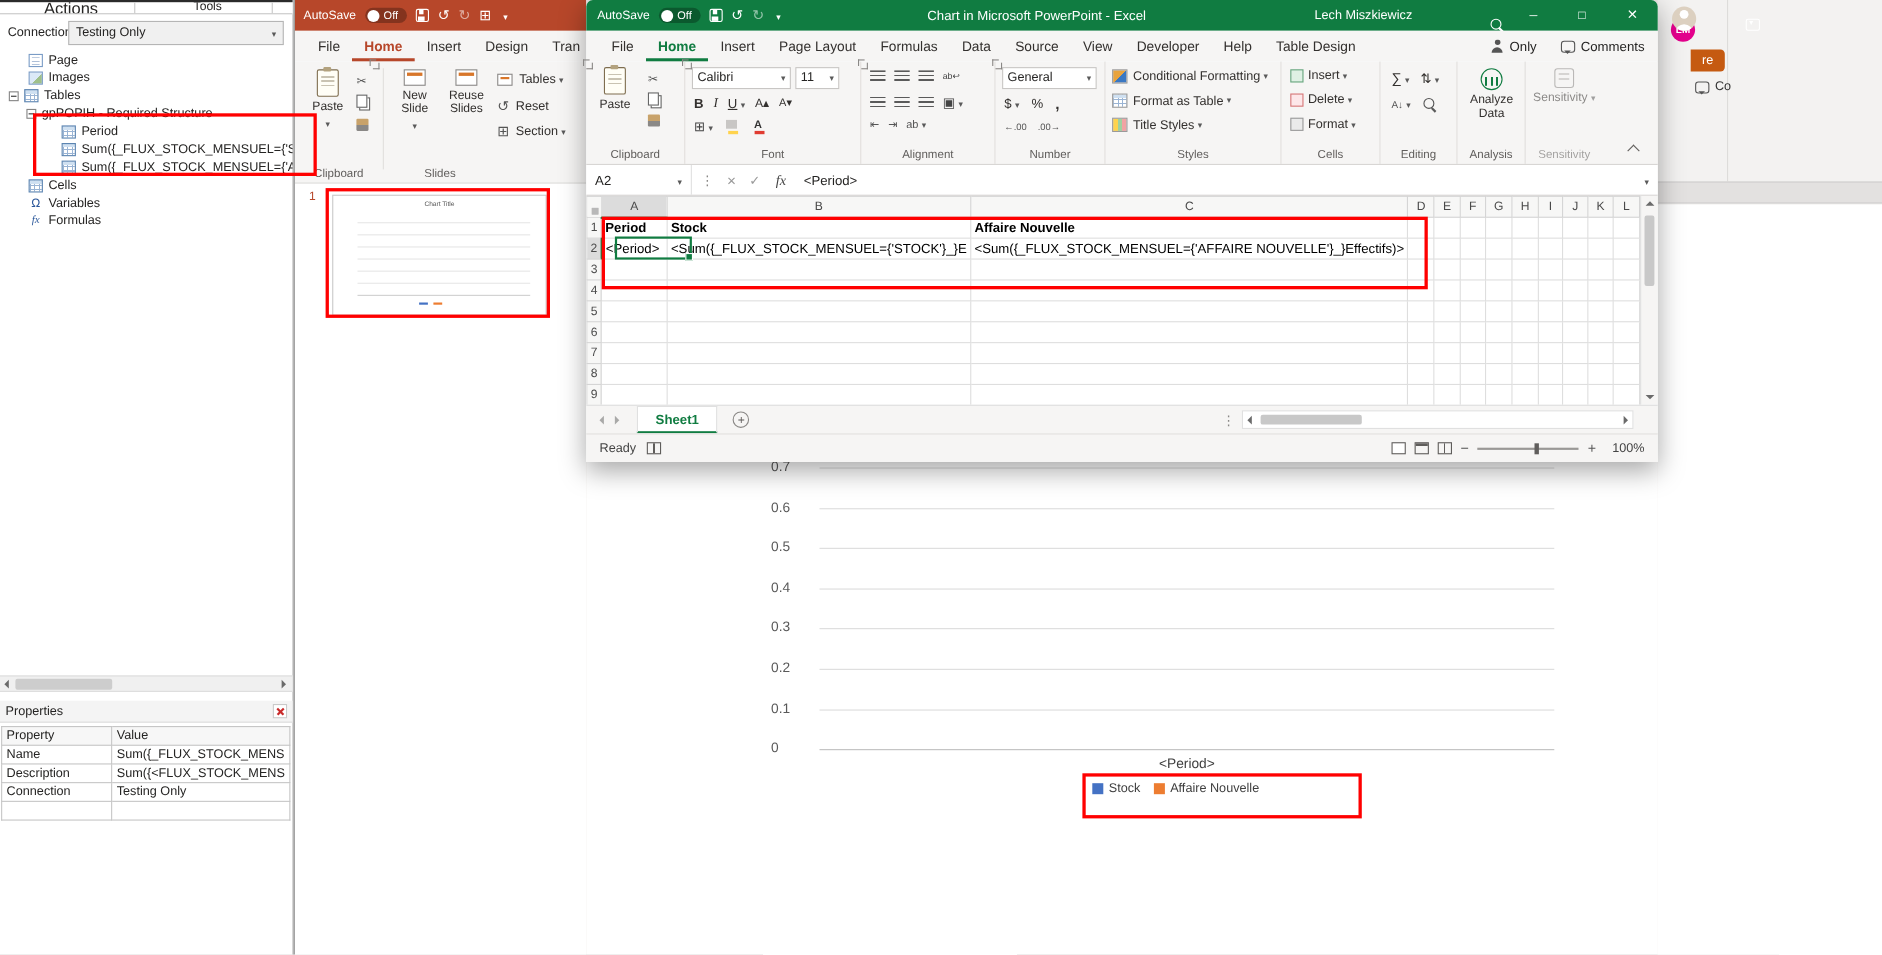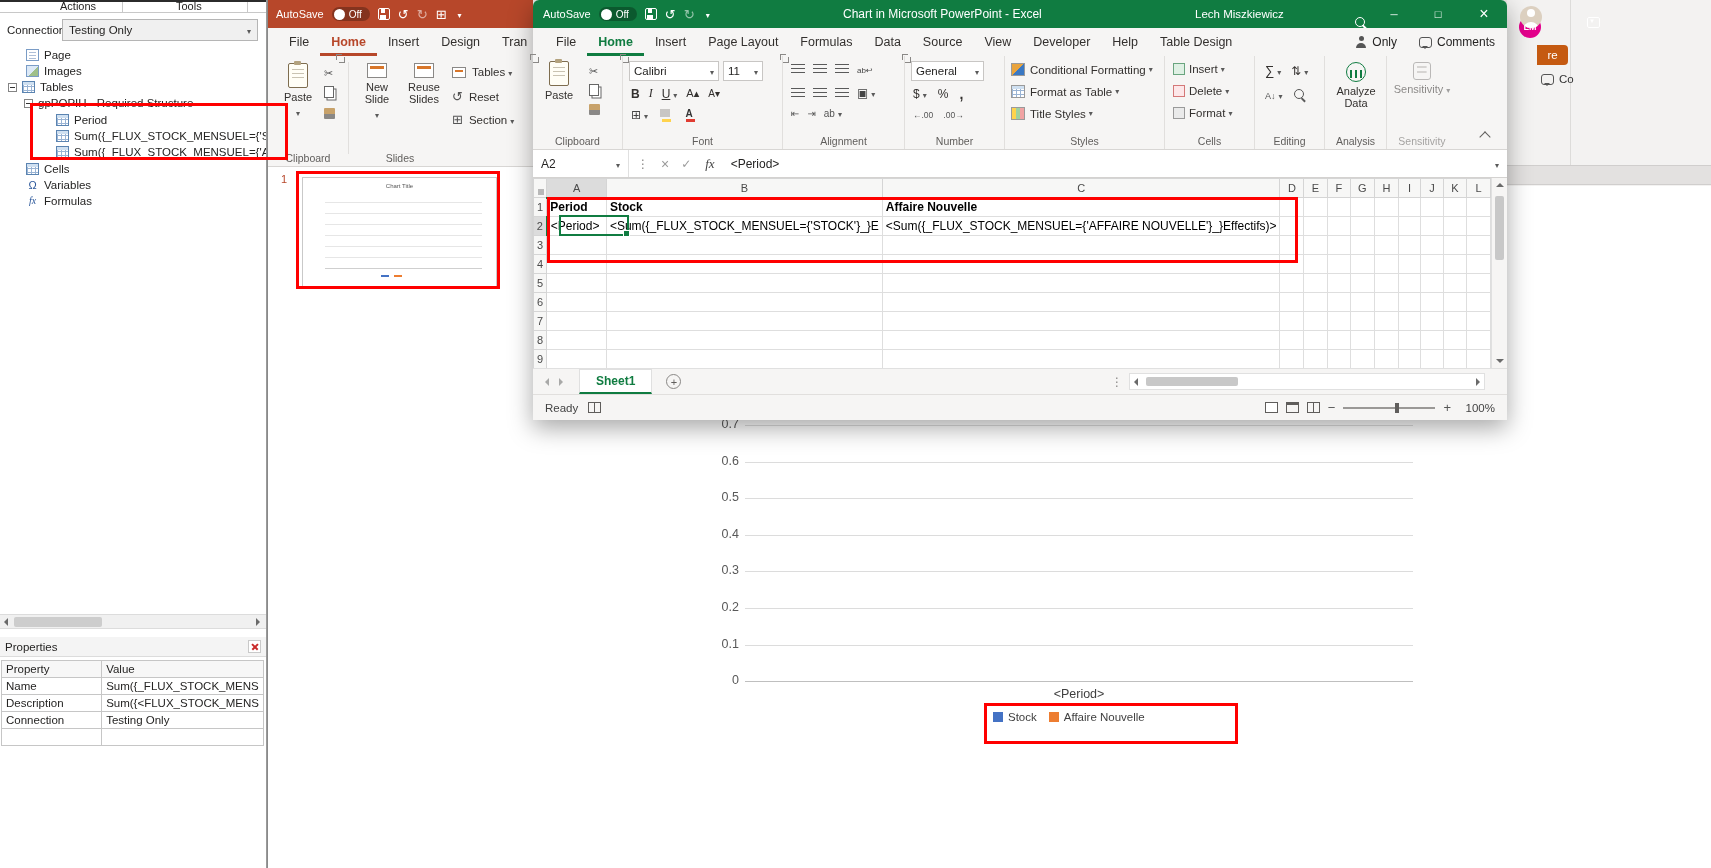--- a/index.html
+++ b/index.html
@@ -144,21 +144,21 @@
 #gridtbl td.b{font-weight:bold}
 #gridtbl td.ovf{overflow:visible}
 .nowrap{white-space:nowrap;position:relative;z-index:3}
 .corner{position:relative}
 .corner::after{content:"";position:absolute;right:2px;bottom:2px;border:6px solid transparent;border-right-color:#b8b8b8;border-bottom-color:#b8b8b8;width:0;height:0;border-top:none;border-left:none}
 .selbox{position:absolute;border:2px solid #107c41;z-index:4;pointer-events:none}
 .selbox::after{content:"";position:absolute;right:-3px;bottom:-3px;width:5px;height:5px;background:#107c41;border:1px solid #fff}
 
 .annot{position:absolute;border:3px solid #ff0000;z-index:70;pointer-events:none;background:transparent}
 .gline{position:absolute;height:1px;background:#dcdcdc}
-.ytick{position:absolute;width:38px;text-align:right;font-size:12.5px;color:#595959}
+.ytick{position:absolute;width:38px;text-align:left;font-size:12.5px;color:#595959}
 </style>
 </head>
 <body>
 
 <div id="screen" data-name="screen">
 
   <div class="abs" data-name="slide-canvas" style="left:533px;top:185px;width:1178px;height:683px;background:#fff;z-index:1">
     <div class="abs" data-name="chart-area" style="left:0;top:0;width:100%;height:100%">
 
       <div class="gline" data-name="chart-gridline" style="left:212px;top:240px;width:668px"></div>
@@ -283,21 +283,21 @@
         <div class="abs flex" data-name="thumbnail-legend" style="left:78px;top:97px;gap:5px">
           <span style="width:8px;height:2px;background:#4472c4;display:inline-block"></span>
           <span style="width:8px;height:2px;background:#ed7d31;display:inline-block"></span>
         </div>
       </div>
     </div>
   </div>
 
   <div class="abs" data-name="addin-panel" style="left:0;top:0;width:267px;height:868px;background:#fff;border-right:1px solid #9a9a9a;z-index:20">
     <div class="abs" data-name="addin-menubar" style="left:0;top:0;width:100%;height:13px;background:#fff;border-top:2px solid #2b2b2b;border-bottom:1px solid #c8c8c8;overflow:hidden">
-      <span class="abs" data-name="menu-actions" style="left:60px;top:-2px;font-size:11px">Actions</span>
+      <span class="abs" data-name="menu-actions" style="left:40px;top:-2px;font-size:15px">Actions</span>
       <span class="abs" data-name="menu-tools" style="left:176px;top:-2px;font-size:11px">Tools</span>
       <span class="abs" data-name="menubar-divider" style="left:122px;top:0;width:1px;height:13px;background:#c8c8c8"></span>
       <span class="abs" data-name="menubar-divider" style="left:247px;top:0;width:1px;height:13px;background:#c8c8c8"></span>
     </div>
     <span class="abs" data-name="connection-label" style="left:7px;top:24px;font-size:11.5px">Connection</span>
     <div class="abs flex" data-name="connection-dropdown" style="left:62px;top:19px;width:196px;height:22px;background:#f0f0f0;border:1px solid #b5b5b5;padding:0 6px">
       <span style="flex:1;font-size:11.5px">Testing Only</span>
       <span class="ddonly" data-name="chevron-down-icon"></span>
     </div>
 
@@ -480,21 +480,21 @@
         <div class="rrow" style="left:8px;top:52px;gap:8px">
           <span data-name="decrease-indent-icon" style="font-size:10px;color:#555">⇤</span>
           <span data-name="increase-indent-icon" style="font-size:10px;color:#555">⇥</span>
           <span class="dd" data-name="orientation-icon" style="font-size:10px;color:#555">ab</span>
         </div>
         <div class="grplabel" data-name="alignment-group-label">Alignment</div>
         <span class="abs lnch" data-name="alignment-dialog-launcher" style="right:3px;bottom:4px"></span>
       </div>
 
       <div class="grp" data-name="number-group" style="left:372px;width:100px">
-        <div class="abs combo" data-name="number-format-combo" style="left:6px;top:5px;width:73px">
+        <div class="abs combo" data-name="number-format-combo" style="left:6px;top:5px;width:86px">
           <span style="flex:1">General</span>
             <span class="ddonly" data-name="chevron-down-icon"></span>
         </div>
         <div class="rrow" style="left:8px;top:30px;gap:11px">
           <span class="icn-dollar dd" data-name="accounting-format-icon"></span>
           <span class="icn-percent" data-name="percent-style-icon"></span>
           <span class="icn-comma" data-name="comma-style-icon"></span>
         </div>
         <div class="rrow" style="left:8px;top:54px;gap:10px;font-size:8.5px;color:#555">
           <span data-name="increase-decimal-icon">←.00</span>

